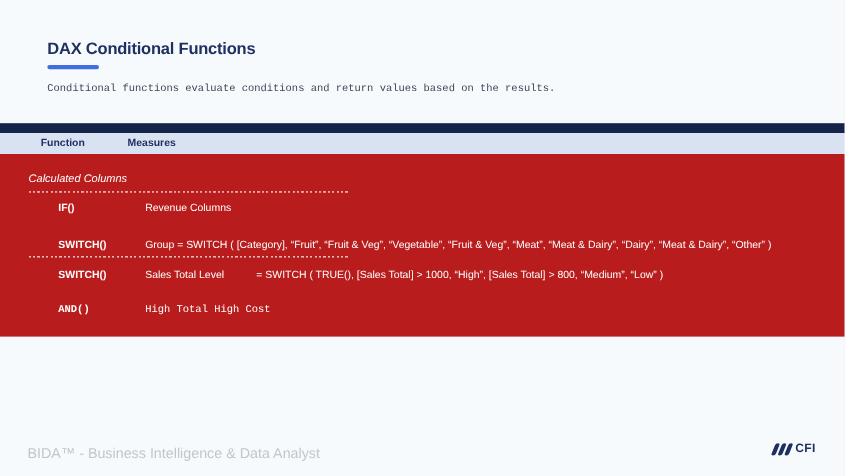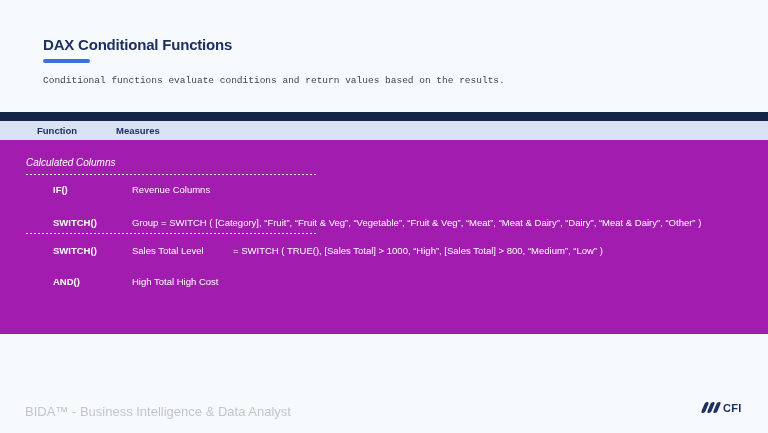--- a/index.html
+++ b/index.html
@@ -27,49 +27,49 @@
   .tbl { position: absolute; top: 112px; left: 0; width: 768px; }
   .tbl-strip { height: 9px; background: #15254a; }
   .tbl-head {
     height: 19px; background: #d9e2f2;
     display: grid; grid-template-columns: 106px 1fr;
     align-items: center; padding-left: 10px;
     color: #1e3060; font-weight: 700; font-size: 9.5px;
   }
   .tbl-head .h-fn { padding-left: 27px; }
   .tbl-body {
-    background: #a21caf; color: #ffffff;
-    height: 194px; padding: 16px 8px 0 26px; overflow: hidden;
+    background: #b91c1c; color: #ffffff;
+    height: 166px; padding: 16px 8px 0 26px; overflow: hidden;
   }
   .sect-label { font-size: 10px; font-style: italic; height: 13px; line-height: 13px; }
   .dashes {
     margin-top: 5px; height: 1px; width: 292px;
     background: repeating-linear-gradient(90deg, #ffffff 0 2px, transparent 2px 4px);
   }
   .dashes.m { margin-top: 4px; }
   .row {
     display: grid; grid-template-columns: 106px 101px 1fr;
     font-size: 9.5px; height: 13px; line-height: 13px; white-space: nowrap;
   }
   .row .fn { font-weight: 700; padding-left: 27px; }
   .row .ex-span { grid-column: 2 / 4; }
   .row.r-if { margin-top: 8px; }
   .row.r-sw1 { margin-top: 20px; }
   .sect-label.m-label { margin-top: 16px; }
   .row.r-sw2 { margin-top: 10px; }
-  .row.r-and { margin-top: 18px; }
+  .row.r-and { margin-top: 18px; font-family: Liberation Mono, monospace; }
 
   
   .footer-text {
     position: absolute; left: 25px; top: 404px;
     font-size: 13px; color: #c2c5cb;
   }
   .logo {
     position: absolute; left: 703px; top: 402px;
-    display: flex; gap: 4px;
+    display: flex; align-items: center; gap: 4px;
   }
   .logo-bars { display: flex; gap: 2px; }
   .logo-bars i {
     display: block; width: 4px; height: 11px;
     background: #1e3060; border-radius: 2px;
     transform: skewX(-22deg);
   }
   .logo-txt { font-size: 11px; font-weight: 800; color: #1e3060; letter-spacing: 0.3px; }
 </style>
 </head>

